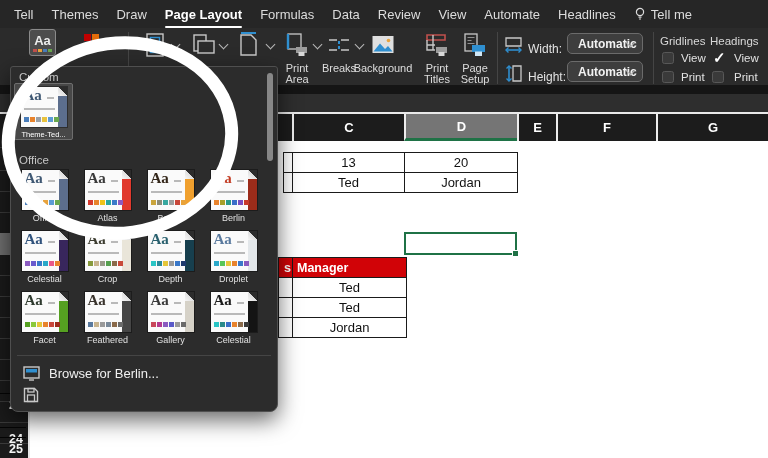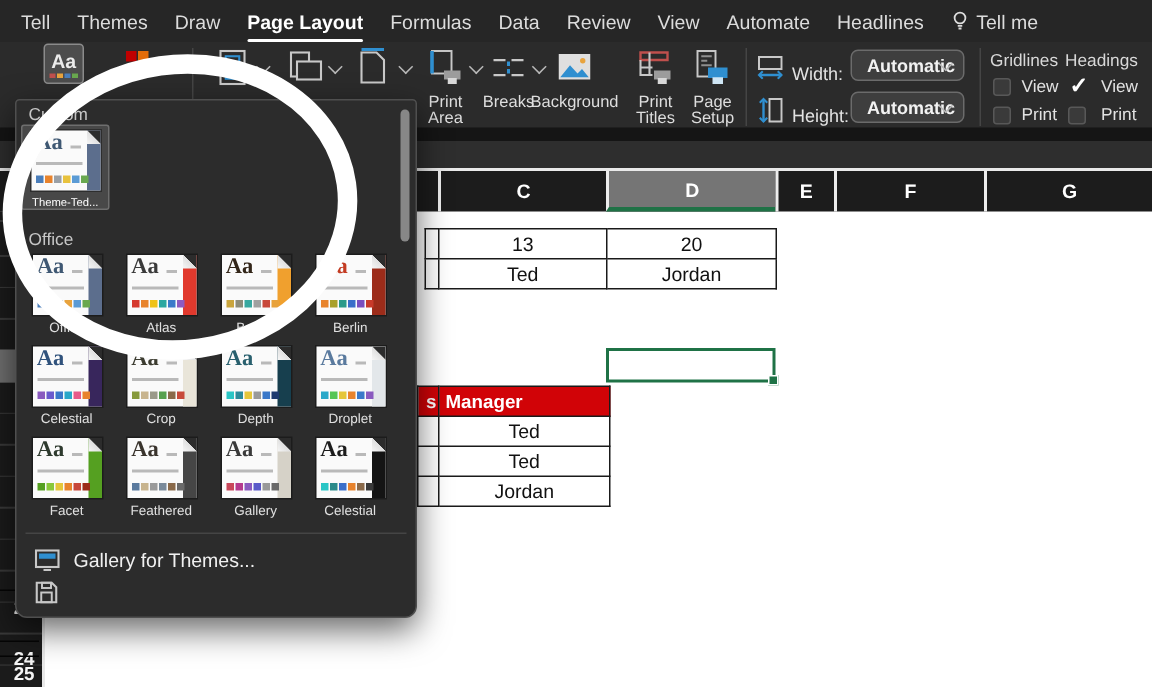--- a/index.html
+++ b/index.html
@@ -539,21 +539,21 @@
           <div class="g-label">Celestial</div>
         </div>
       </div>
     <div class="pdivider"></div>
     <div class="pmenu" style="top:296px">
       <svg width="17" height="15" viewBox="0 0 17 15">
         <rect x="1" y="1" width="15" height="11" fill="none" stroke="#c8c8c8" stroke-width="1.4"></rect>
         <rect x="3" y="3" width="11" height="3.5" fill="#2f8fd0"></rect>
         <path d="M6 14h5" stroke="#c8c8c8" stroke-width="1.4"></path>
       </svg>
-      <span>Gallery for Themes...</span>
+      <span>Browse for Berlin...</span>
     </div>
     <div class="pmenu" style="top:318px">
       <svg width="16" height="16" viewBox="0 0 16 16">
         <path d="M1.5 1.5h10l3 3v10h-13z" fill="none" stroke="#c8c8c8" stroke-width="1.4"></path>
         <rect x="4.5" y="8" width="7" height="6.5" fill="none" stroke="#c8c8c8" stroke-width="1.3"></rect>
         <rect x="5" y="1.5" width="6" height="3.5" fill="none" stroke="#c8c8c8" stroke-width="1.3"></rect>
       </svg>
     </div>
     <div class="scrollthumb"></div>
   </div>

